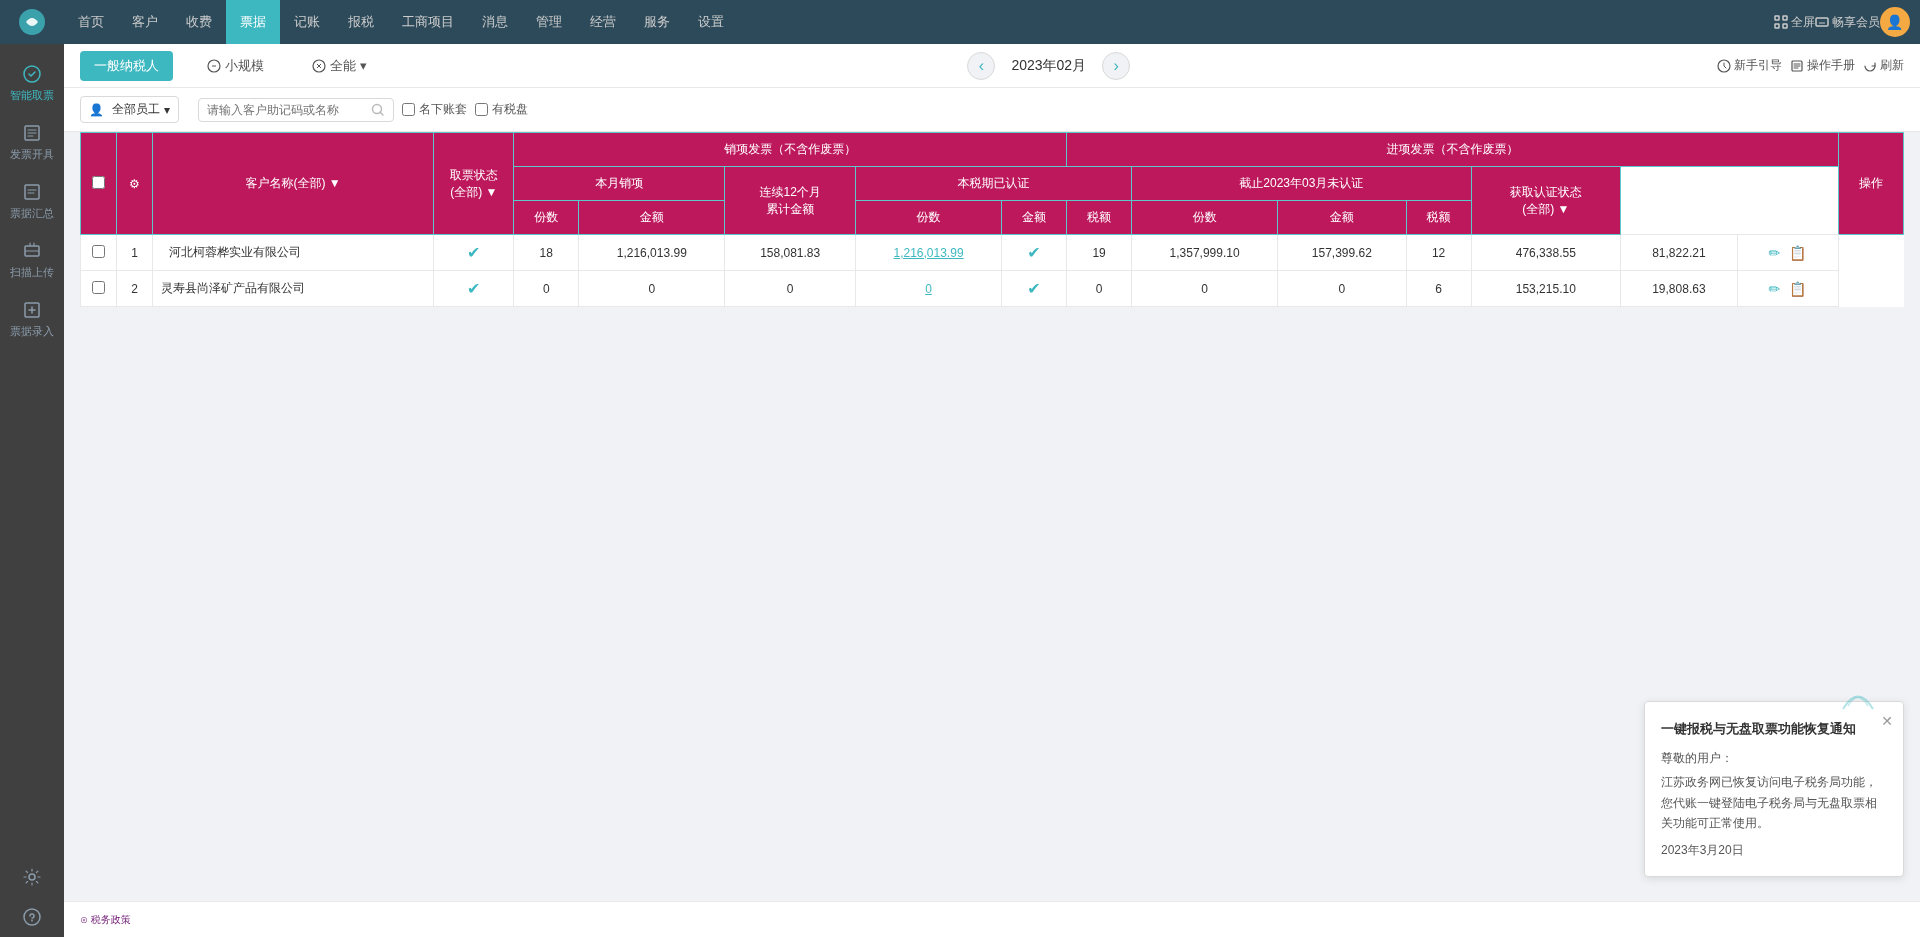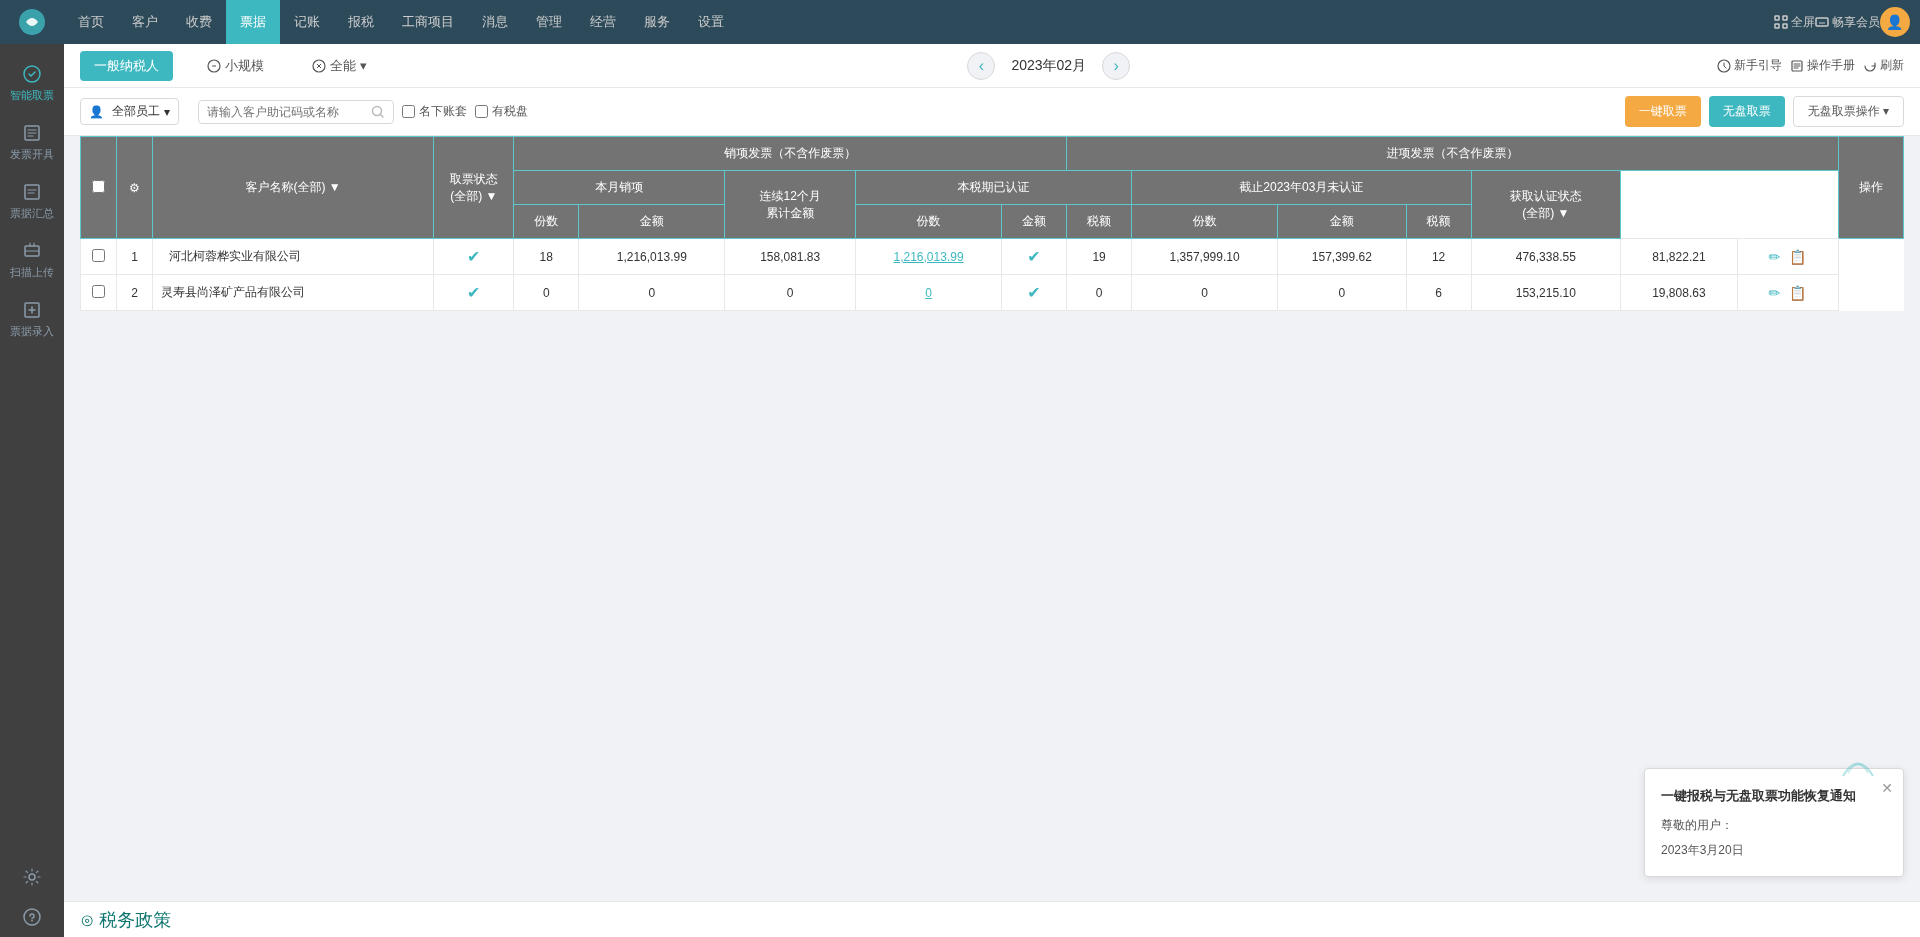--- a/index.html
+++ b/index.html
@@ -44,35 +44,35 @@
     .search-input input { border: none; outline: none; font-size: 12px; width: 160px; color: #999; }
     .checkbox-item { display: flex; align-items: center; gap: 4px; font-size: 12px; color: #555; cursor: pointer; }
     .toolbar-right { margin-left: auto; display: flex; gap: 8px; }
     .btn-orange { background: #f4a942; color: #fff; border: none; border-radius: 4px; padding: 6px 14px; cursor: pointer; font-size: 12px; }
     .btn-teal { background: #3eb8c0; color: #fff; border: none; border-radius: 4px; padding: 6px 14px; cursor: pointer; font-size: 12px; }
     .btn-outline { background: #fff; color: #555; border: 1px solid #d9d9d9; border-radius: 4px; padding: 6px 14px; cursor: pointer; font-size: 12px; display: flex; align-items: center; gap: 4px; }
 
     
     .table-container { flex: 1; overflow: auto; padding: 0 16px 16px; }
     table { width: 100%; border-collapse: collapse; background: #fff; }
-    thead tr th { background: #737373; color: #fff; font-weight: 500; font-size: 12px; padding: 8px 6px; text-align: center; border: 1px solid #5cc8ce; white-space: nowrap; }
+    thead tr th { background: #be185d; color: #fff; font-weight: 500; font-size: 12px; padding: 8px 6px; text-align: center; border: 1px solid #5cc8ce; white-space: nowrap; }
     tbody tr td { border: 1px solid #e8e8e8; padding: 8px 6px; text-align: center; font-size: 12px; color: #333; }
     tbody tr td.underline { text-decoration: underline; cursor: pointer; color: #3eb8c0; }
     .check-icon { color: #3eb8c0; font-size: 16px; }
     .action-icon { color: #3eb8c0; cursor: pointer; font-size: 14px; margin: 0 3px; }
 
     
     .popup { position: fixed; bottom: 60px; right: 16px; width: 260px; background: #fff; border: 1px solid #d9d9d9; border-radius: 4px; padding: 16px; font-size: 12px; color: #555; line-height: 1.7; box-shadow: 0 2px 8px rgba(0,0,0,0.1); }
     .popup-close { position: absolute; top: 8px; right: 10px; cursor: pointer; font-size: 14px; color: #999; }
     .popup-title { font-weight: bold; color: #333; margin-bottom: 8px; font-size: 13px; }
     .popup-decoration { position: absolute; top: -18px; right: 20px; width: 50px; height: 30px; }
 
     
     .footer { height: 36px; background: #fff; border-top: 1px solid #e8e8e8; display: flex; align-items: center; padding: 0 16px; }
-    .footer-link { color: #0f766e; font-size: 18px; cursor: pointer; display: flex; align-items: center; gap: 4px; }
+    .footer-link { color: #701a75; font-size: 10px; cursor: pointer; display: flex; align-items: center; gap: 4px; }
 
     
     ::-webkit-scrollbar { width: 6px; height: 6px; }
     ::-webkit-scrollbar-thumb { background: #ccc; border-radius: 3px; }
   </style>
 </head>
 <body>
 
 <div class="top-nav">
   <div class="logo">
@@ -238,25 +238,20 @@
           </svg>
       </div>
       <label class="checkbox-item">
         <input type="checkbox" style="">
         <span>名下账套</span>
       </label>
       <label class="checkbox-item">
         <input type="checkbox" style="">
         <span>有税盘</span>
       </label>
-      <div class="toolbar-right">
-        <button class="btn-orange">一键取票</button>
-        <button class="btn-teal">无盘取票</button>
-        <button class="btn-outline">无盘取票操作 ▾</button>
-      </div>
     </div>
 
     <div class="table-container">
       <table>
         <thead>
           <tr>
             <th rowspan="3" style="width:36px;">
               <input type="checkbox" style="">
             </th>
             <th rowspan="3" style="width:36px;">
@@ -342,14 +337,15 @@
 <div class="popup" id="notification-popup">
   <div class="popup-close">✕</div>
   <div class="popup-decoration">
     <svg width="50" height="30" viewBox="0 0 50 30">
         <path d="M10 25 Q25 0 40 25" fill="none" stroke="#3eb8c0" stroke-width="2" opacity="0.4"></path>
         <path d="M15 22 Q25 5 35 22" fill="none" stroke="#3eb8c0" stroke-width="1.5" opacity="0.3"></path>
       </svg>
   </div>
   <div class="popup-title">一键报税与无盘取票功能恢复通知</div>
   <div style="margin-bottom:4px;">尊敬的用户：</div>
+  <div style="margin-bottom:6px;">江苏政务网已恢复访问电子税务局功能，您代账一键登陆电子税务局与无盘取票相关功能可正常使用。</div>
   <div>2023年3月20日</div>
 </div>
 
 </body></html>

